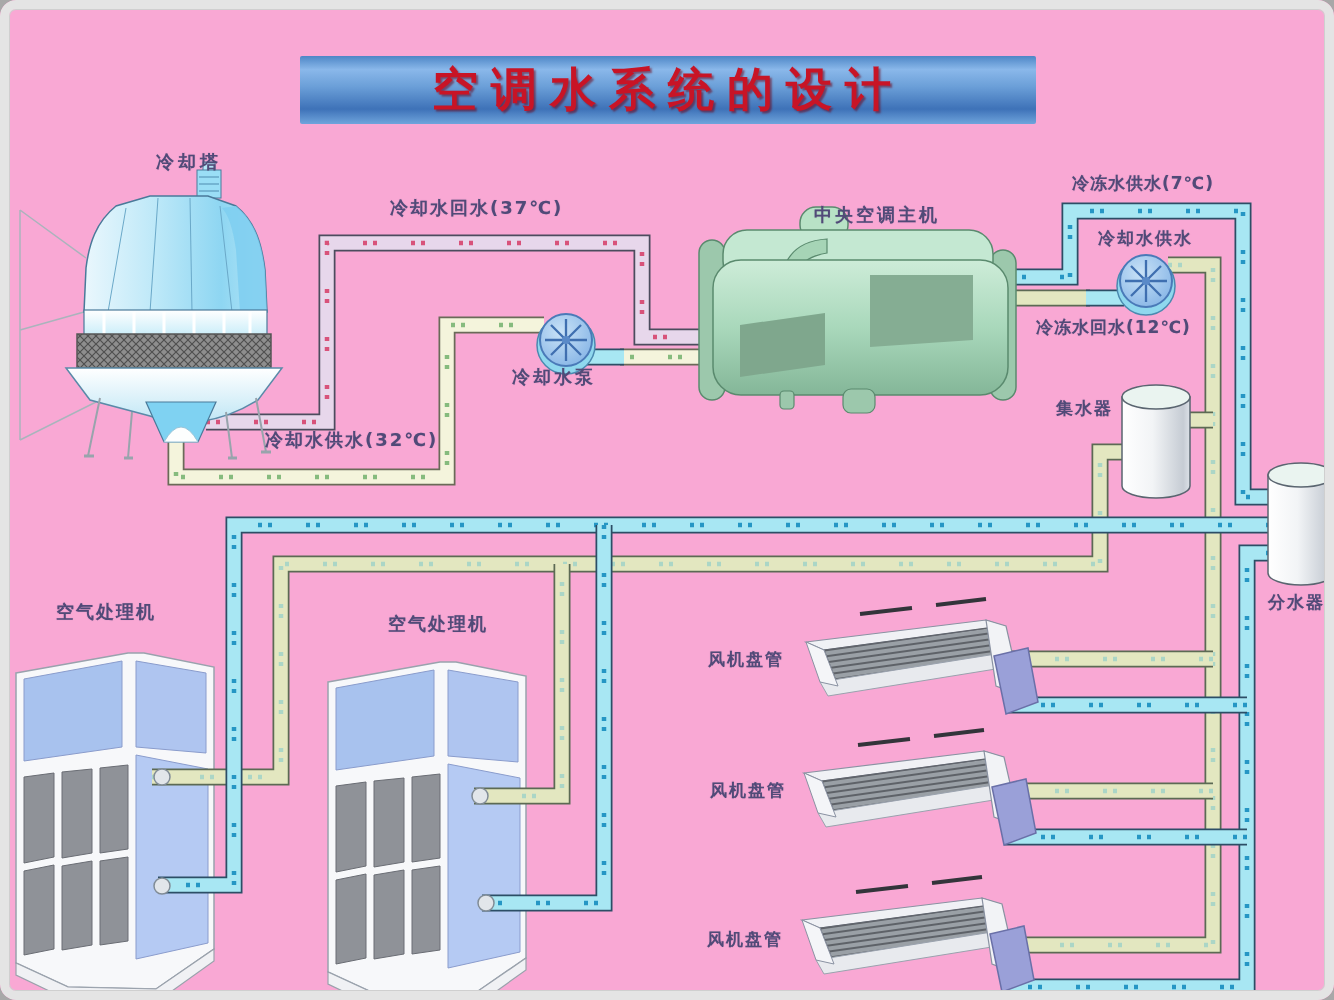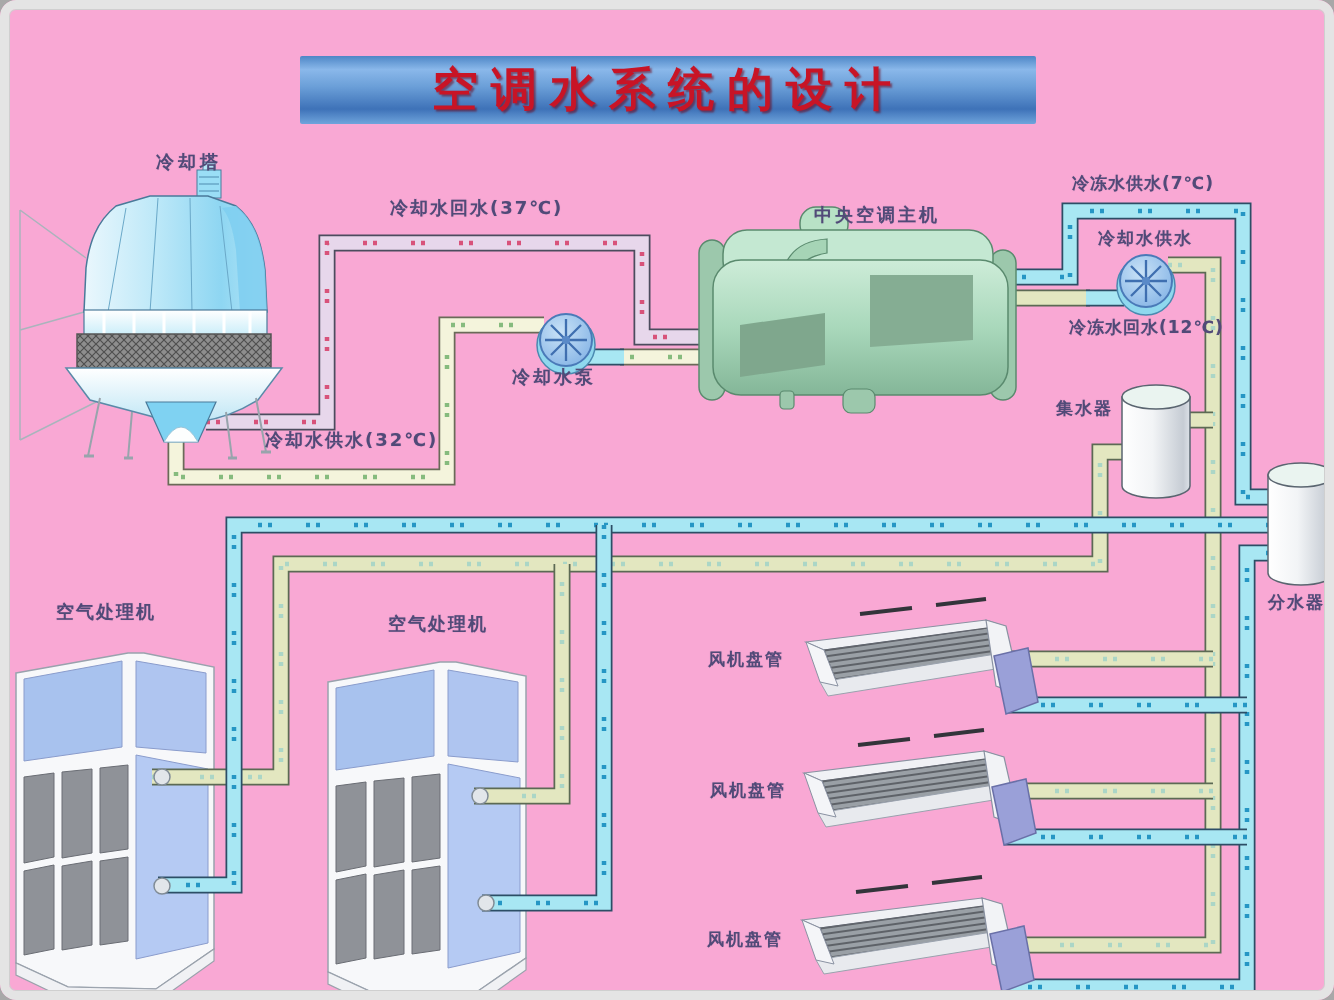--- a/index.html
+++ b/index.html
@@ -240,21 +240,21 @@
 
   <div class="banner">
     <span class="t">空调水系统的设计</span>
   </div>
 
   <div class="lbl" style="left:112px;top:150px;font-size:18px;letter-spacing:4px;margin-left:44px;">冷却塔</div>
   <div class="lbl" style="left:390px;top:196px;font-size:18px;letter-spacing:2px;text-align:center;">冷却水回水(37℃)</div>
   <div class="lbl" style="left:795px;top:203px;font-size:18px;letter-spacing:3px;margin-left:19px;">中央空调主机</div>
   <div class="lbl" style="left:1072px;top:172px;font-size:17px;letter-spacing:1px;text-align:center;">冷冻水供水(7℃)</div>
   <div class="lbl" style="left:1098px;top:227px;font-size:17px;letter-spacing:2px;">冷却水供水</div>
-  <div class="lbl" style="left:1036px;top:316px;font-size:17px;letter-spacing:1px;margin-left:33px;">冷冻水回水(12℃)</div>
+  <div class="lbl" style="left:1036px;top:316px;font-size:17px;letter-spacing:1px;">冷冻水回水(12℃)</div>
   <div class="lbl" style="left:512px;top:365px;font-size:18px;letter-spacing:3px;">冷却水泵</div>
   <div class="lbl" style="left:265px;top:428px;font-size:18px;letter-spacing:2px;">冷却水供水(32℃)</div>
   <div class="lbl" style="left:1056px;top:397px;font-size:17px;letter-spacing:2px;">集水器</div>
   <div class="lbl" style="left:1268px;top:591px;font-size:17px;letter-spacing:2px;text-align:center;">分水器</div>
   <div class="lbl" style="left:56px;top:600px;font-size:18px;letter-spacing:2px;">空气处理机</div>
   <div class="lbl" style="left:388px;top:612px;font-size:18px;letter-spacing:2px;">空气处理机</div>
   <div class="lbl" style="left:708px;top:648px;font-size:17px;letter-spacing:2px;">风机盘管</div>
   <div class="lbl" style="left:710px;top:779px;font-size:17px;letter-spacing:2px;">风机盘管</div>
   <div class="lbl" style="left:707px;top:928px;font-size:17px;letter-spacing:2px;">风机盘管</div>
 

